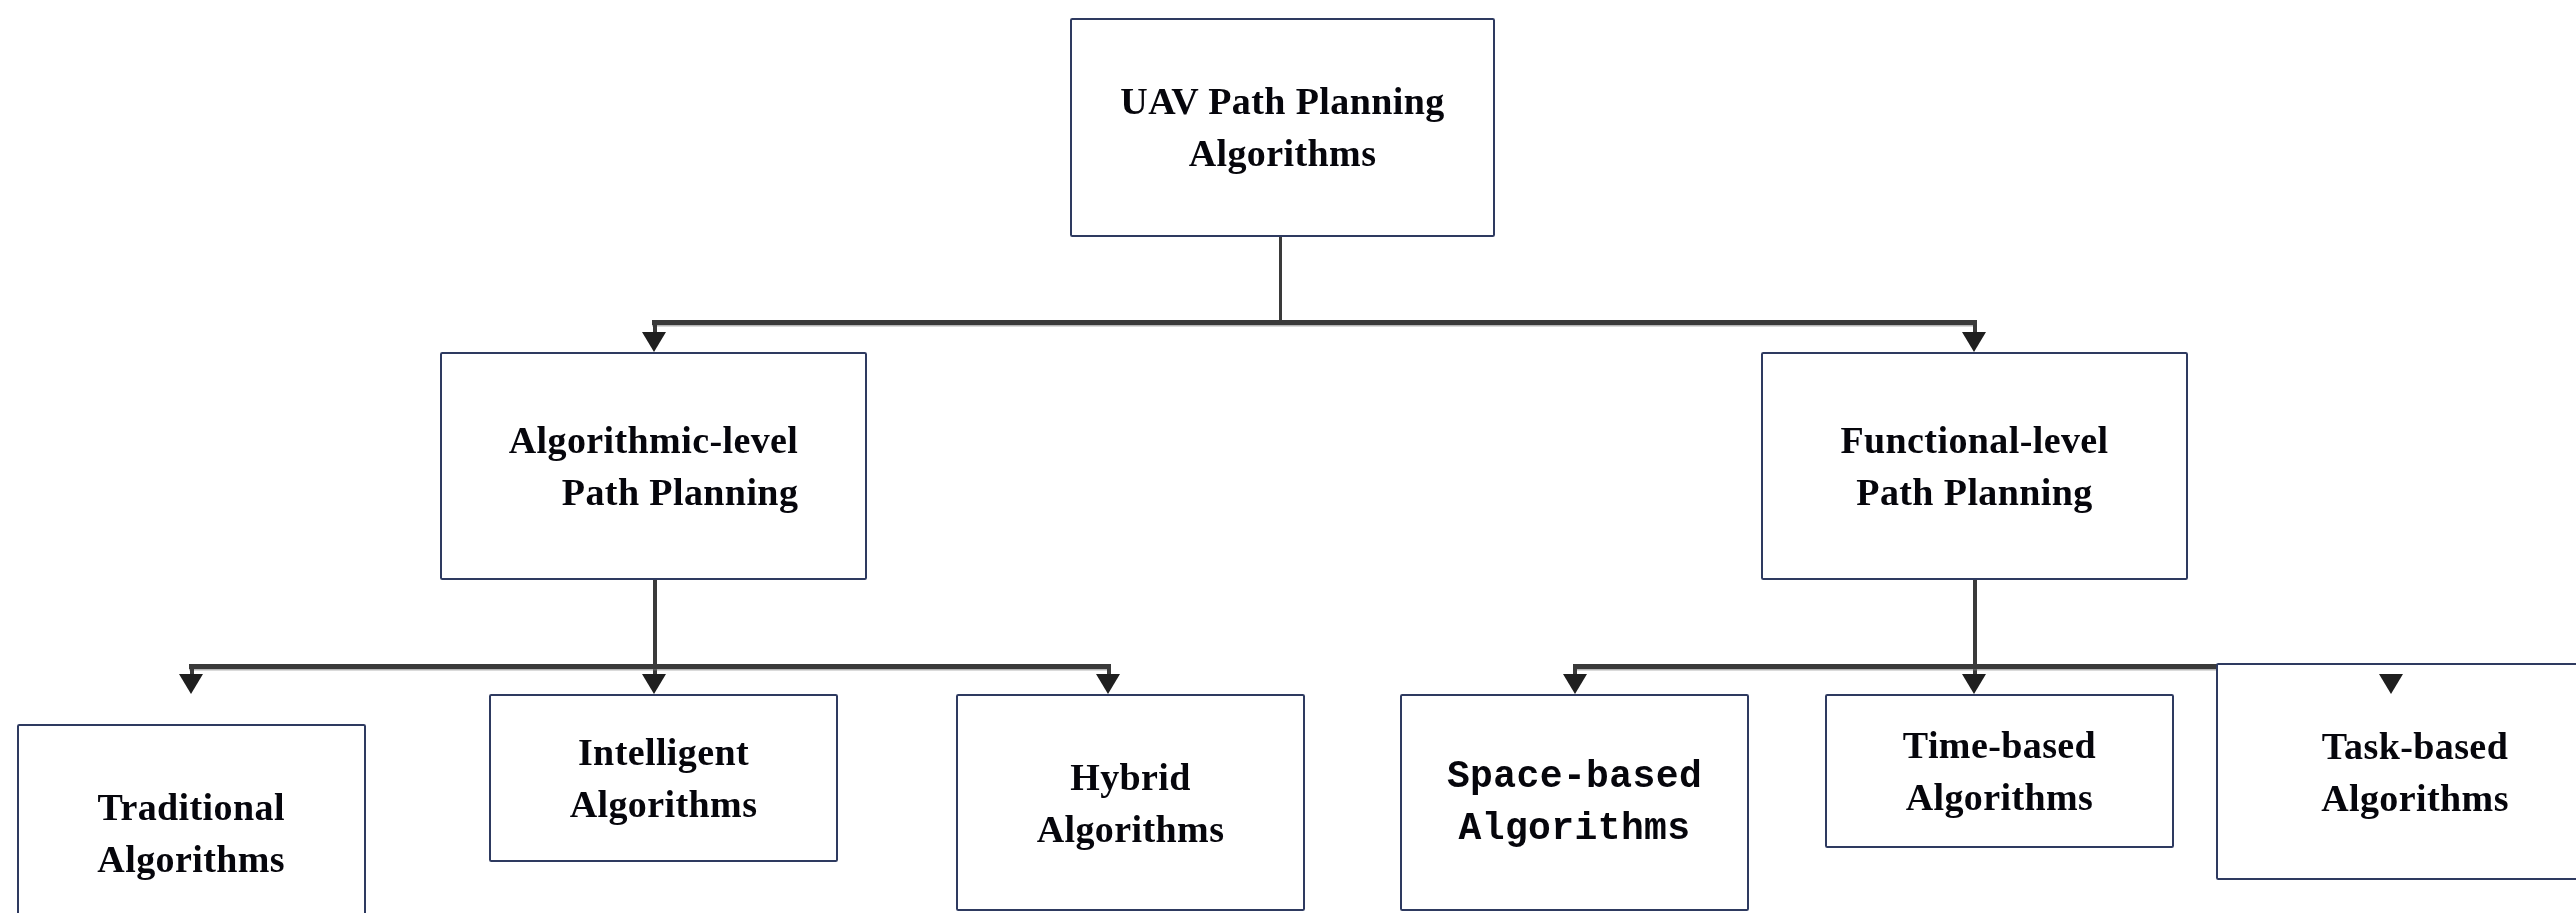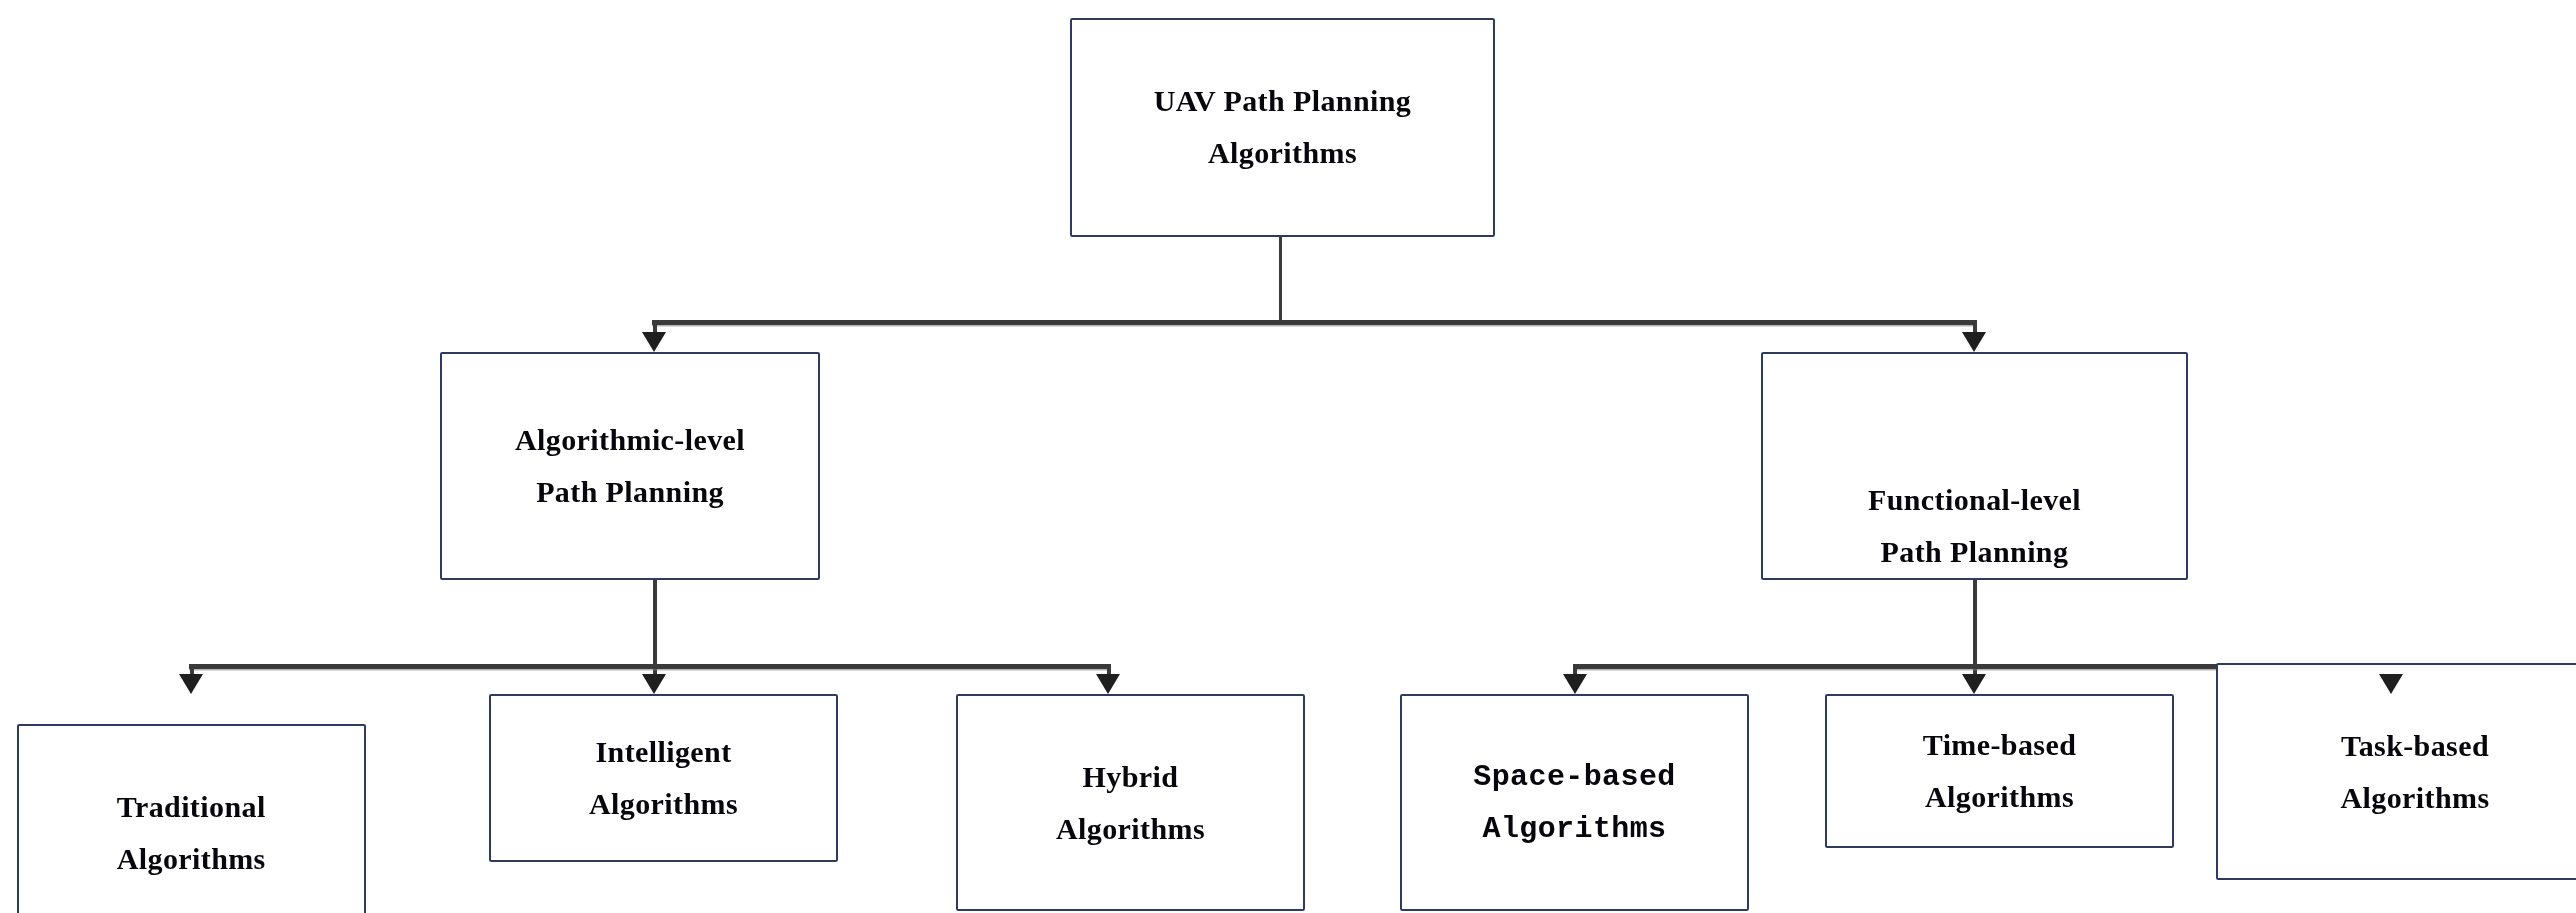--- a/index.html
+++ b/index.html
@@ -29,21 +29,21 @@
     border: 2.3px solid var(--box-border);
     border-radius: 2.3px;
     display: flex;
     align-items: center;
     justify-content: center;
     text-align: center;
     z-index: 2;
   }
   .node .label {
     font-weight: bold;
-    font-size: 30px;
+    font-size: 38px;
     line-height: 52px;
     color: var(--text);
     white-space: pre-line;
     letter-spacing: 0.4px;
   }
   .line {
     position: absolute;
     background: var(--connector);
     z-index: 1;
   }
@@ -84,25 +84,25 @@
   <div class="arrow" style="left:1563px; top:674px;"></div>
   <div class="arrow" style="left:1962px; top:674px;"></div>
   <div class="line v" style="left:2389px; top:666px; width:3.8px; height:9px;"></div>
   <div class="arrow" style="left:2379px; top:674px;"></div>
 
   <div class="node" style="left:1070px; top:17.5px; width:425px; height:219px;">
     <span class="label">UAV Path Planning
 Algorithms</span>
   </div>
 
-  <div class="node" style="left:440px; top:352px; width:380px; height:228px;">
+  <div class="node" style="left:440px; top:352px; width:427px; height:228px;text-align:right;">
     <span class="label">Algorithmic-level
 Path Planning</span>
   </div>
-  <div class="node" style="left:1761px; top:352px; width:427px; height:228px;align-items:flex-end;">
+  <div class="node" style="left:1761px; top:352px; width:427px; height:228px;">
     <span class="label">Functional-level
 Path Planning</span>
   </div>
 
   <div class="node" style="left:16.7px; top:724px; width:349px; height:217px;">
     <span class="label">Traditional
 Algorithms</span>
   </div>
   <div class="node" style="left:489px; top:694px; width:349px; height:168px;">
     <span class="label">Intelligent

